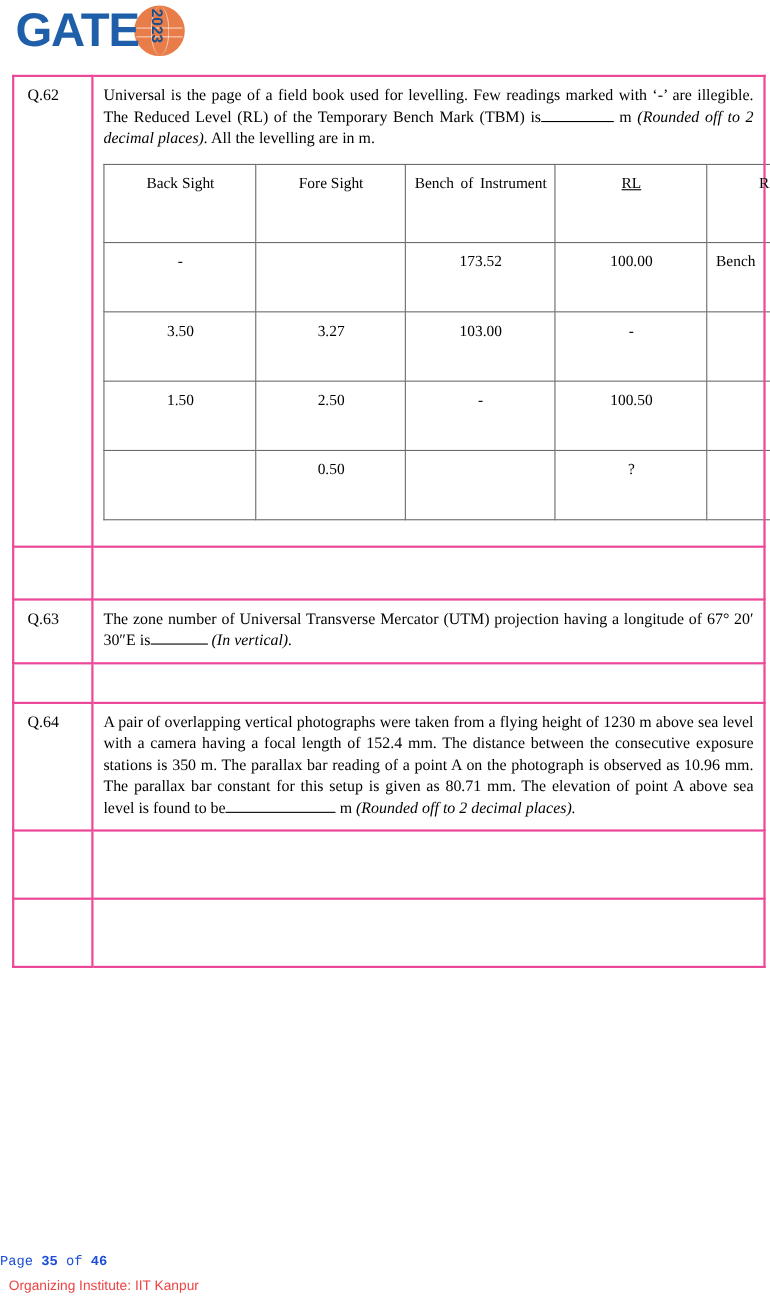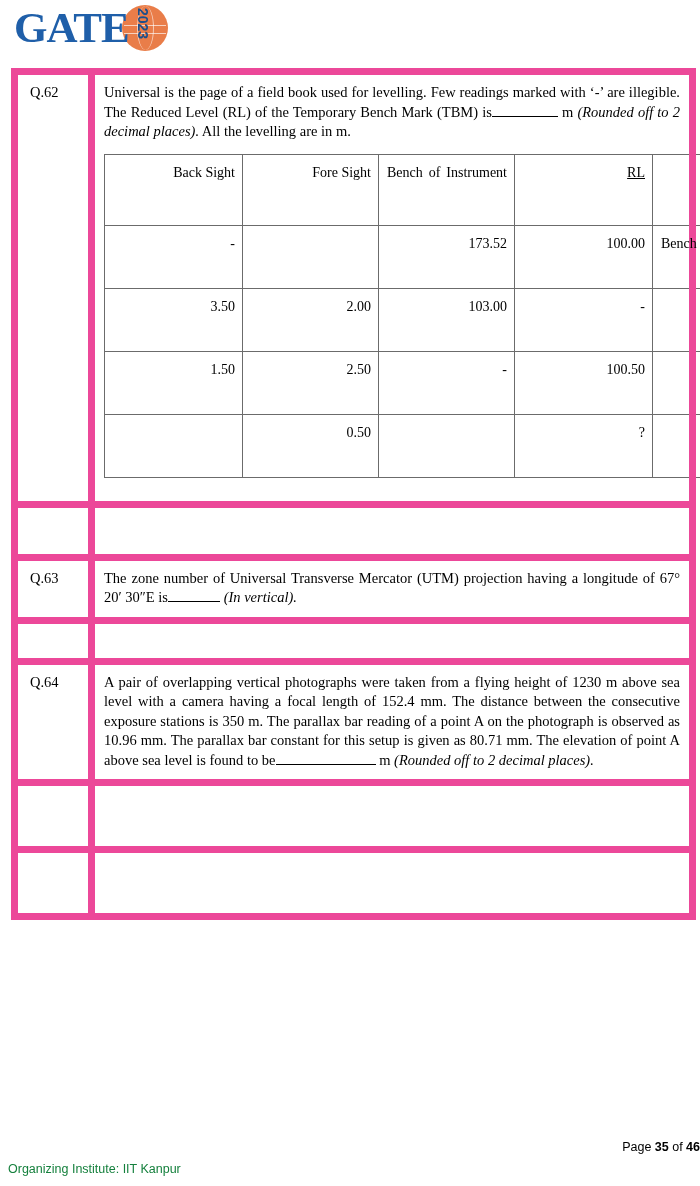--- a/index.html
+++ b/index.html
@@ -61,21 +61,21 @@
     height: 44px;
     border-left: 1.5px solid #ffffff;
     border-right: 1.5px solid #ffffff;
     border-radius: 50%;
     opacity: 0.6;
   }
   .logo-text {
     position: absolute;
     left: 0px;
     top: 0px;
-    font-family: Liberation Serif, serif;
+    font-family: Liberation Sans, sans-serif;
     font-weight: bold;
     font-size: 43px;
     letter-spacing: -1px;
     color: #1F5FA9;
     line-height: 52px;
   }
   .logo-year {
     position: absolute;
     left: 137px;
     top: 6px;
@@ -103,21 +103,21 @@
   
   .qtable {
     position: absolute;
     left: 11px;
     top: 68px;
     width: 685px;
     border-collapse: collapse;
     table-layout: fixed;
   }
   .qtable > tbody > tr > td {
-    border: 7px solid #ec4899;
+    border: 2px solid #ec4899;
     vertical-align: top;
     padding: 0;
   }
   .col-qno { width: 70px; }
   .qno {
     padding: 8px 0 8px 12px;
     font-size: 14.5px;
     line-height: 19px;
   }
   .qbody {
@@ -147,51 +147,51 @@
     border-collapse: collapse;
     table-layout: fixed;
   }
   .fieldbook td, .fieldbook th {
     border: 1px solid #6b6b6b;
     font-size: 14px;
     line-height: 19px;
     font-weight: normal;
     padding: 8px 7px 8px 8px;
     vertical-align: top;
-    text-align: right;
+    text-align: center;
   }
   .fb-c0 { width: 122px; }
   .fb-c1 { width: 120px; margin-top: 40px; }
   .fb-c2 { width: 120px; }
   .fb-c3 { width: 122px; text-decoration: underline; }
   .fb-c4 { width: 128px; }
   .fieldbook th { height: 54px; }
   .fieldbook tbody td { height: 46px; }
   .just { text-align: justify; text-align-last: justify; }
   .ctr { text-align: center; }
 
   
   .footer-page {
     position: absolute;
     left: 0;
     top: 1140px;
     width: 700px;
-    text-align: right;
-    font-family: Liberation Sans, sans-serif;
+    text-align: left;
+    font-family: Liberation Mono, monospace;
     font-size: 12.5px;
-    color: #000000;
+    color: #1d4ed8;
   }
   .footer-page b { font-weight: bold; }
   .footer-inst {
     position: absolute;
     left: 8px;
     top: 1162px;
     font-family: "Liberation Sans", "DejaVu Sans", sans-serif;
     font-size: 12.5px;
-    color: #15803d;
+    color: #ef4444;
   }
 </style>
 </head>
 <body>
 
 <div class="page-header">
   <div class="logo">
     <div class="logo-globe"></div>
     <div class="logo-text">GATE</div>
     <div class="logo-year">2023</div>
@@ -222,21 +222,21 @@
             <tbody>
               <tr>
                 <td class="ctr">-</td>
                 <td></td>
                 <td>173.52</td>
                 <td>100.00</td>
                 <td class="just">Bench Mark (BM)</td>
               </tr>
               <tr>
                 <td>3.50</td>
-                <td>2.00</td>
+                <td>3.27</td>
                 <td>103.00</td>
                 <td class="ctr">-</td>
                 <td></td>
               </tr>
               <tr>
                 <td>1.50</td>
                 <td>2.50</td>
                 <td class="ctr">-</td>
                 <td>100.50</td>
                 <td></td>

